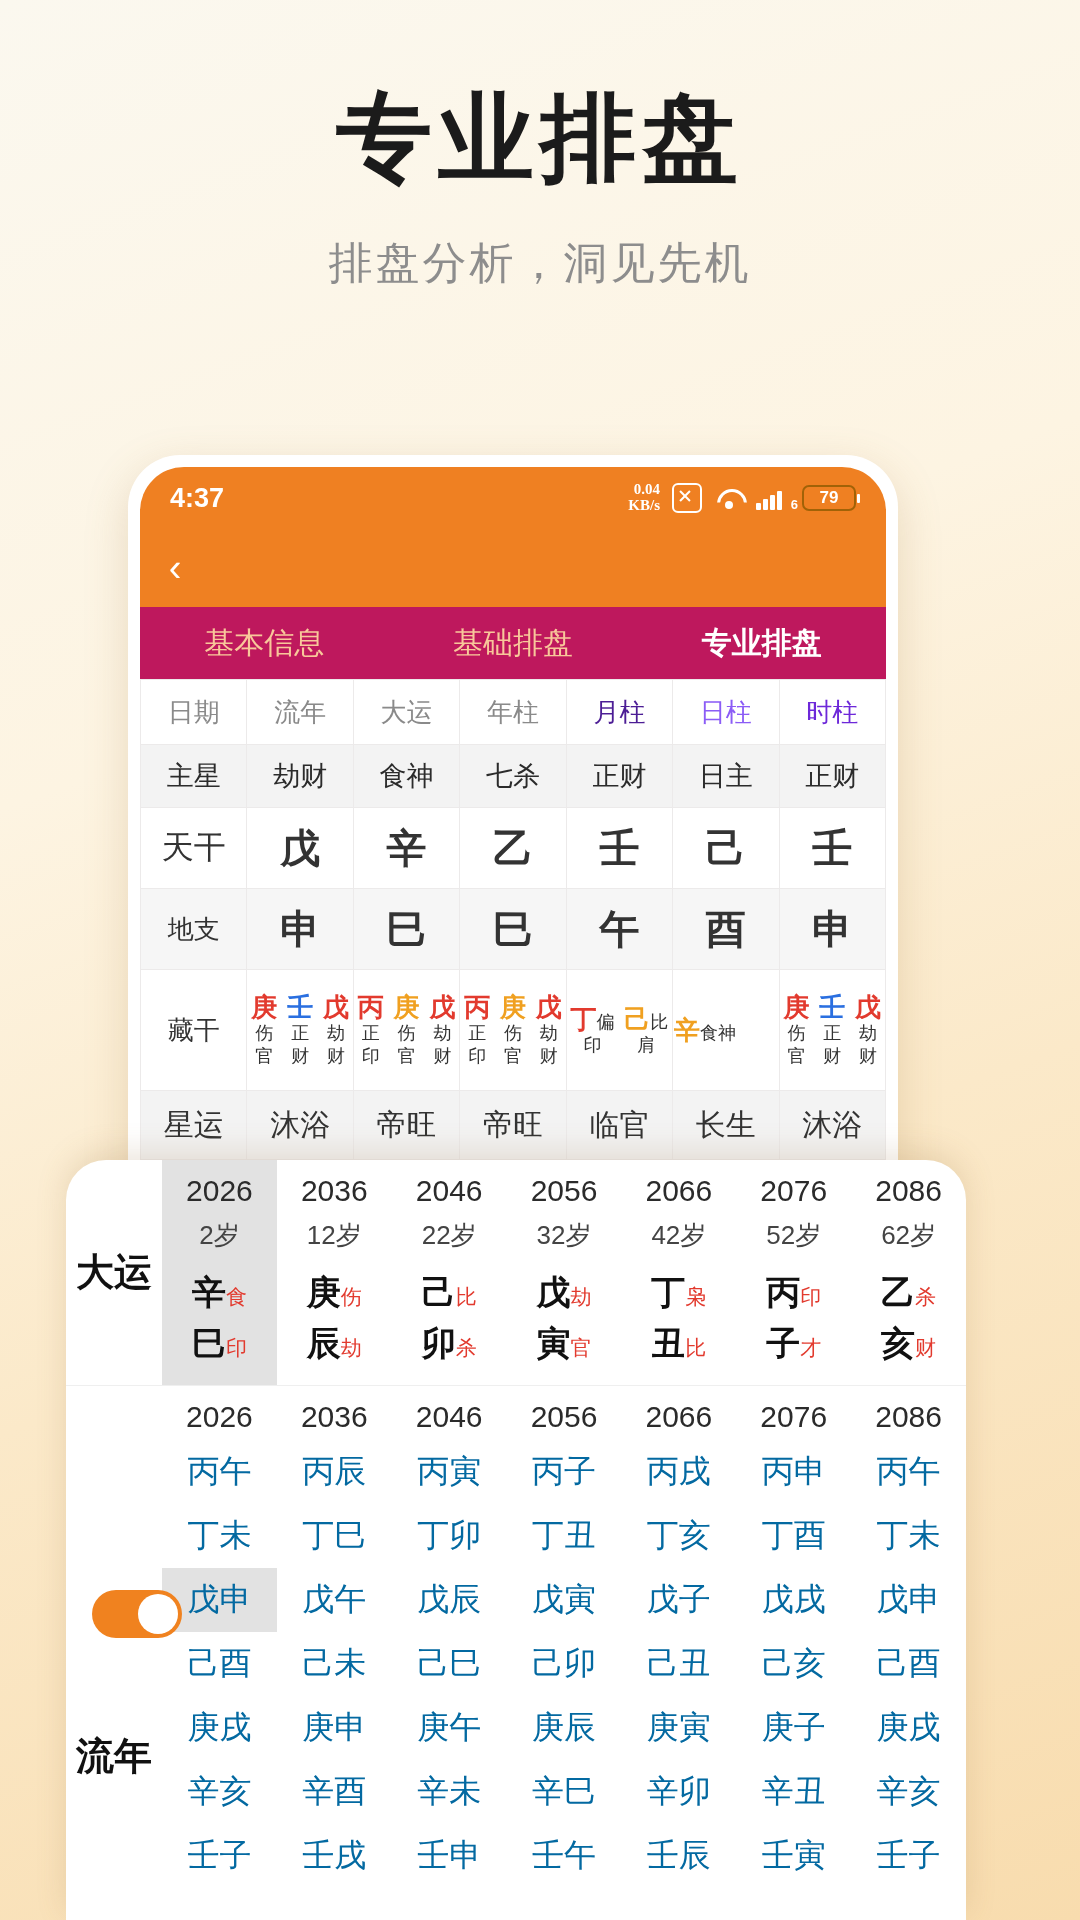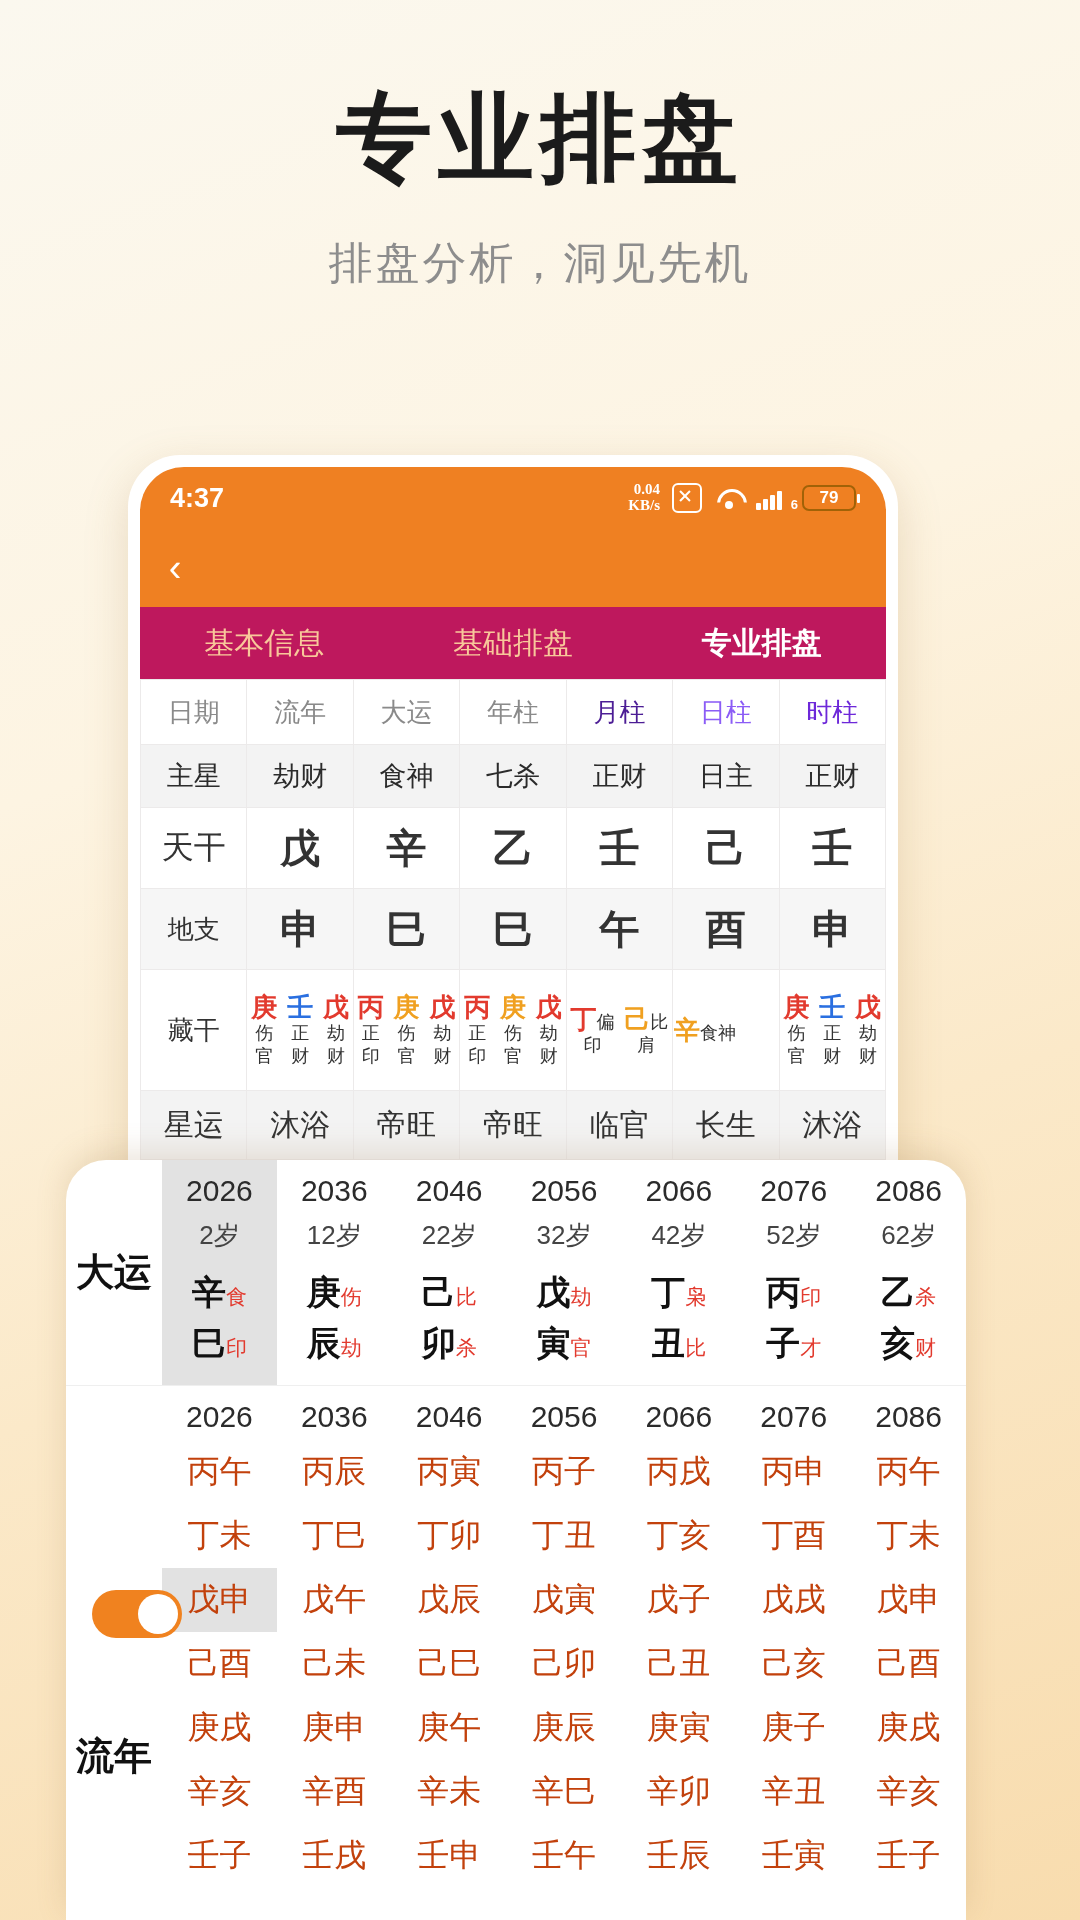--- a/index.html
+++ b/index.html
@@ -101,21 +101,21 @@
   .dy-gz .tag{font-size:21px;font-weight:normal;}
   .toggle{
     position:absolute;left:26px;top:430px;width:90px;height:48px;border-radius:24px;background:#f0821f;
   }
   .toggle:after{content:"";position:absolute;right:4px;top:4px;width:40px;height:40px;border-radius:50%;background:#fff;}
 
   .liunian{display:flex;border-top:1px solid #efefef;}
   .ln-grid{flex:1;display:flex;}
   .lncol{flex:1;text-align:center;}
   .lncol .ln-year{font-size:30px;color:#2b2b2b;padding:14px 0 6px;}
-  .lncol .ln-item{font-size:32px;color:#c2410c;padding:10px 0;}
+  .lncol .ln-item{font-size:32px;color:#0369a1;padding:10px 0;}
   .lncol .ln-item.sel{background:#e2e2e2;}
 </style>
 </head>
 <body>
 
 <div class="hero">
   <div class="hero-title">专业排盘</div>
   <div class="hero-sub">排盘分析，洞见先机</div>
 </div>
 

